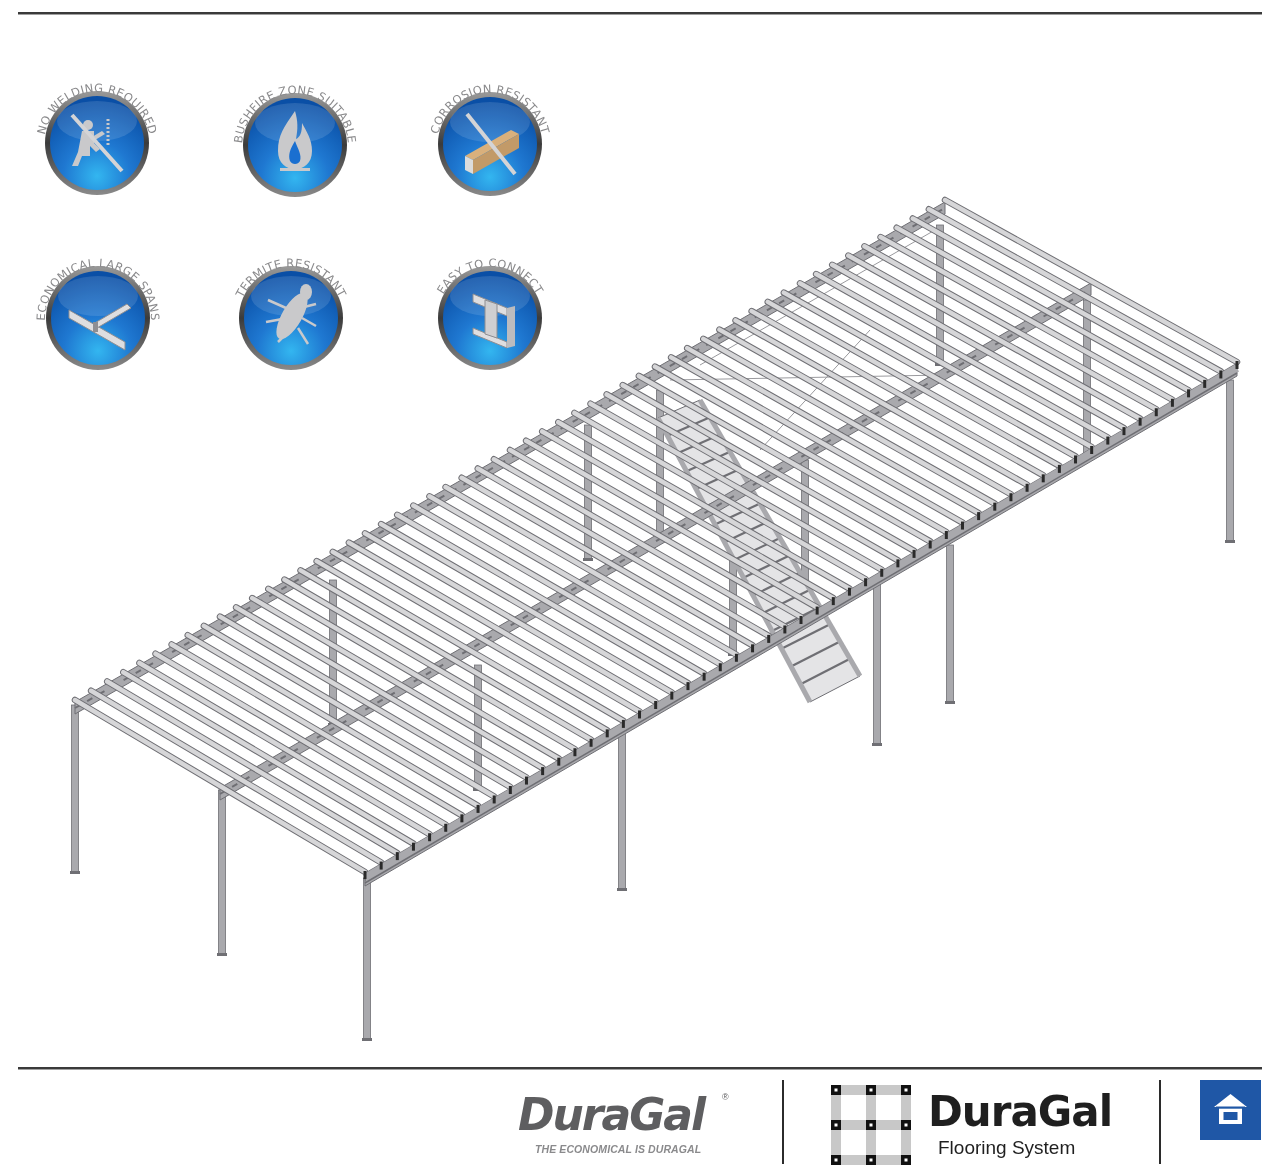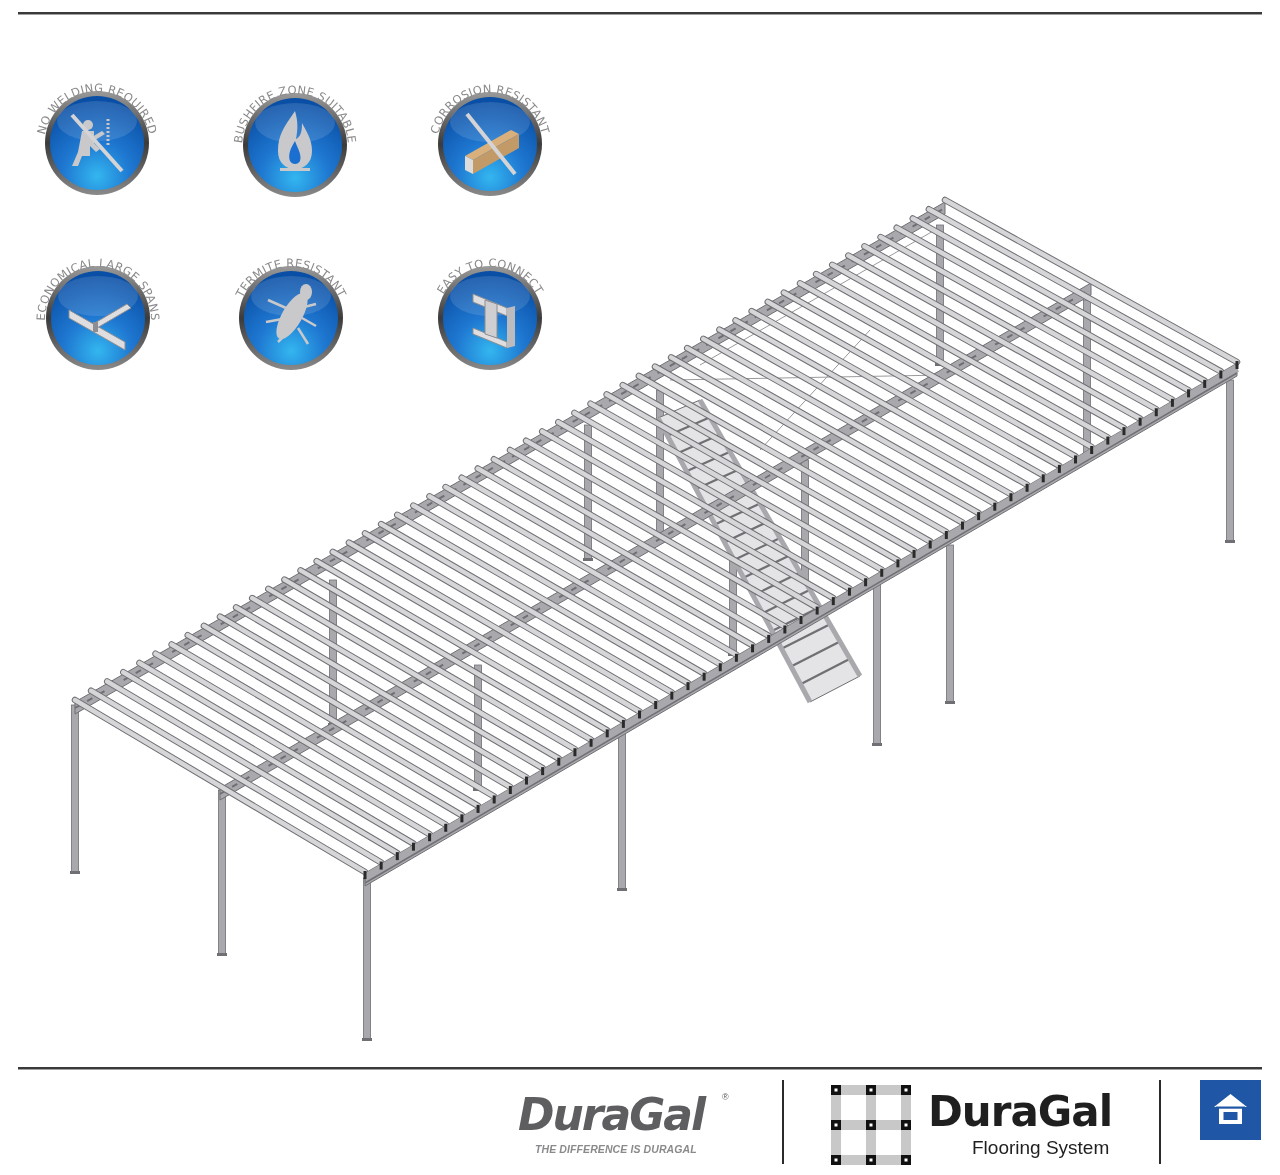--- a/index.html
+++ b/index.html
@@ -19,21 +19,21 @@
              letter-spacing: -2px; line-height: 50px; }
   .dg-reg { position: absolute; left: 204px; top: 2px; font-size: 9px; color: #5e5e60; }
   .dg-tag { position: absolute; left: 17px; top: 53px; font-weight: bold; font-style: italic;
             font-size: 10.5px; color: #8a8a8c; letter-spacing: 0.1px; white-space: nowrap; }
   .vsep { position: absolute; width: 2px; background: #2b2b2b; top: 1080px; height: 84px; }
   #sep-1 { left: 782px; }
   #sep-2 { left: 1159px; }
   .fs-mark { position: absolute; left: 831px; top: 1085px; width: 80px; height: 80px; }
   .fs-word { position: absolute; left: 928px; top: 1088px; font-family: "DejaVu Sans", sans-serif;
              font-weight: bold; font-size: 42px; color: #1f1f1f; letter-spacing: -1px; line-height: 48px; }
-  .fs-sub { position: absolute; left: 972px; top: 1137px; font-size: 19px; color: #1f1f1f; line-height: 22px; }
+  .fs-sub { position: absolute; left: 938px; top: 1137px; font-size: 19px; color: #1f1f1f; line-height: 22px; }
   .brand-box { position: absolute; left: 1200px; top: 1080px; width: 61px; height: 60px; background: #1f57a6; }
   .brand-box svg { position: absolute; left: 0; top: 0; }
 </style>
 </head>
 <body>
 
 <div id="top-rule" class="rule"></div>
 
 <svg id="structure" width="1280" height="1070">
     <g>
@@ -442,21 +442,21 @@
     </div>
   </div>
 
 <div id="bottom-rule" class="rule"></div>
 
 <div class="footer"></div>
 
 <div class="dg-logo">
   <span class="dg-word">DuraGal</span>
   <span class="dg-reg">®</span>
-  <span class="dg-tag">THE DIFFERENCE IS DURAGAL</span>
+  <span class="dg-tag">THE ECONOMICAL IS DURAGAL</span>
 </div>
 
 <div id="sep-1" class="vsep"></div>
 
 <svg class="fs-mark" viewBox="0 0 80 80" id="fs-mark">
     <rect x="5" y="0" width="70" height="10" fill="#c8c8c8"></rect>
     <rect x="5" y="35" width="70" height="10" fill="#c8c8c8"></rect>
     <rect x="5" y="70" width="70" height="10" fill="#c8c8c8"></rect>
     <rect x="0" y="5" width="10" height="70" fill="#c8c8c8"></rect>
     <rect x="35" y="5" width="10" height="70" fill="#c8c8c8"></rect>

